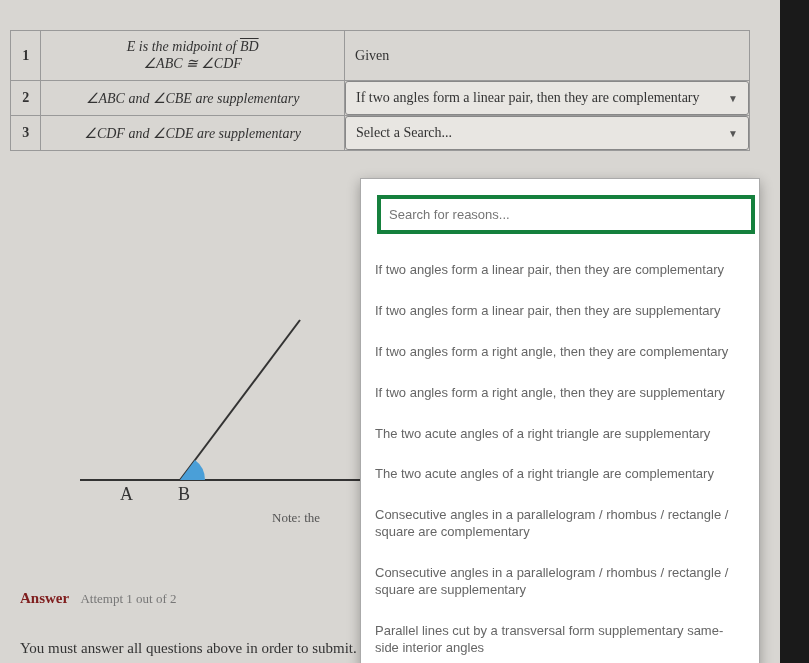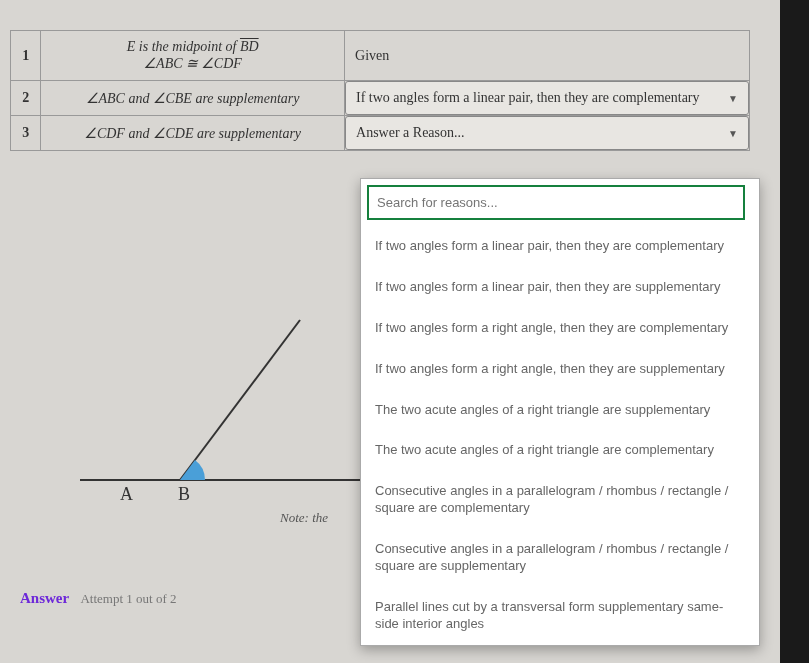--- a/index.html
+++ b/index.html
@@ -70,23 +70,23 @@
       left: 360px;
       width: 400px;
       background: #fff;
       border: 1px solid #aaa;
       box-shadow: 0 4px 12px rgba(0,0,0,0.3);
       z-index: 10;
       font-family: Arial, Helvetica, sans-serif;
     }
     .search-input {
       width: calc(100% - 20px);
-      margin: 6px;
+      margin: 16px;
       padding: 8px;
-      border: 2px solid #15803d;
+      border: 4px solid #15803d;
       font-size: 13px;
       font-family: Arial, sans-serif;
       color: #777;
     }
     .dropdown-option {
       padding: 12px 14px;
       font-size: 13px;
       color: #666;
       cursor: pointer;
       line-height: 1.3;
@@ -95,32 +95,31 @@
       position: absolute;
       top: 300px;
       left: 60px;
       width: 300px;
       height: 220px;
     }
     .figure-area svg { width: 100%; height: 100%; }
     .note-text {
       position: absolute;
       top: 510px;
-      left: 280px;
+      left: 272px;
       font-size: 13px;
       color: #555;
-      font-style: italic;
     }
     .answer-line {
       position: absolute;
       top: 590px;
       left: 20px;
       font-size: 15px;
     }
-    .answer-line b { color: #6d28d9; font-weight: bold; }
+    .answer-line b { color: #7f1d1d; font-weight: bold; }
     .answer-line span { color: #777; font-size: 13px; }
     .submit-msg {
       position: absolute;
       top: 640px;
       left: 20px;
       font-size: 15px;
       color: #333;
     }
     .overline { text-decoration: overline; font-style: italic; }
   </style>
@@ -153,21 +152,21 @@
         </div>
       </td>
     </tr>
     <tr>
       <td class="step-num">3</td>
       <td class="statement">
         ∠<i>CDF</i> and ∠<i>CDE</i> are supplementary
       </td>
       <td class="reason-cell">
         <div class="select-box">
-          <span>Answer a Reason...</span>
+          <span>Select a Search...</span>
           <span class="caret">▼</span>
         </div>
       </td>
     </tr>
   </tbody>
     </table>
 
   <div class="dropdown">
     <input type="text" class="search-input" placeholder="Search for reasons..." style="">
     <div class="dropdown-option">If two angles form a linear pair, then they are complementary</div>
@@ -191,14 +190,15 @@
     </svg>
   </div>
 
   <div class="note-text">Note: the</div>
 
   <div class="answer-line">
     <b>Answer</b>
     &nbsp;&nbsp;<span>Attempt 1 out of 2</span>
   </div>
 
+  <div class="submit-msg">You must answer all questions above in order to submit.</div>
 
 </div>
 
 </body></html>

